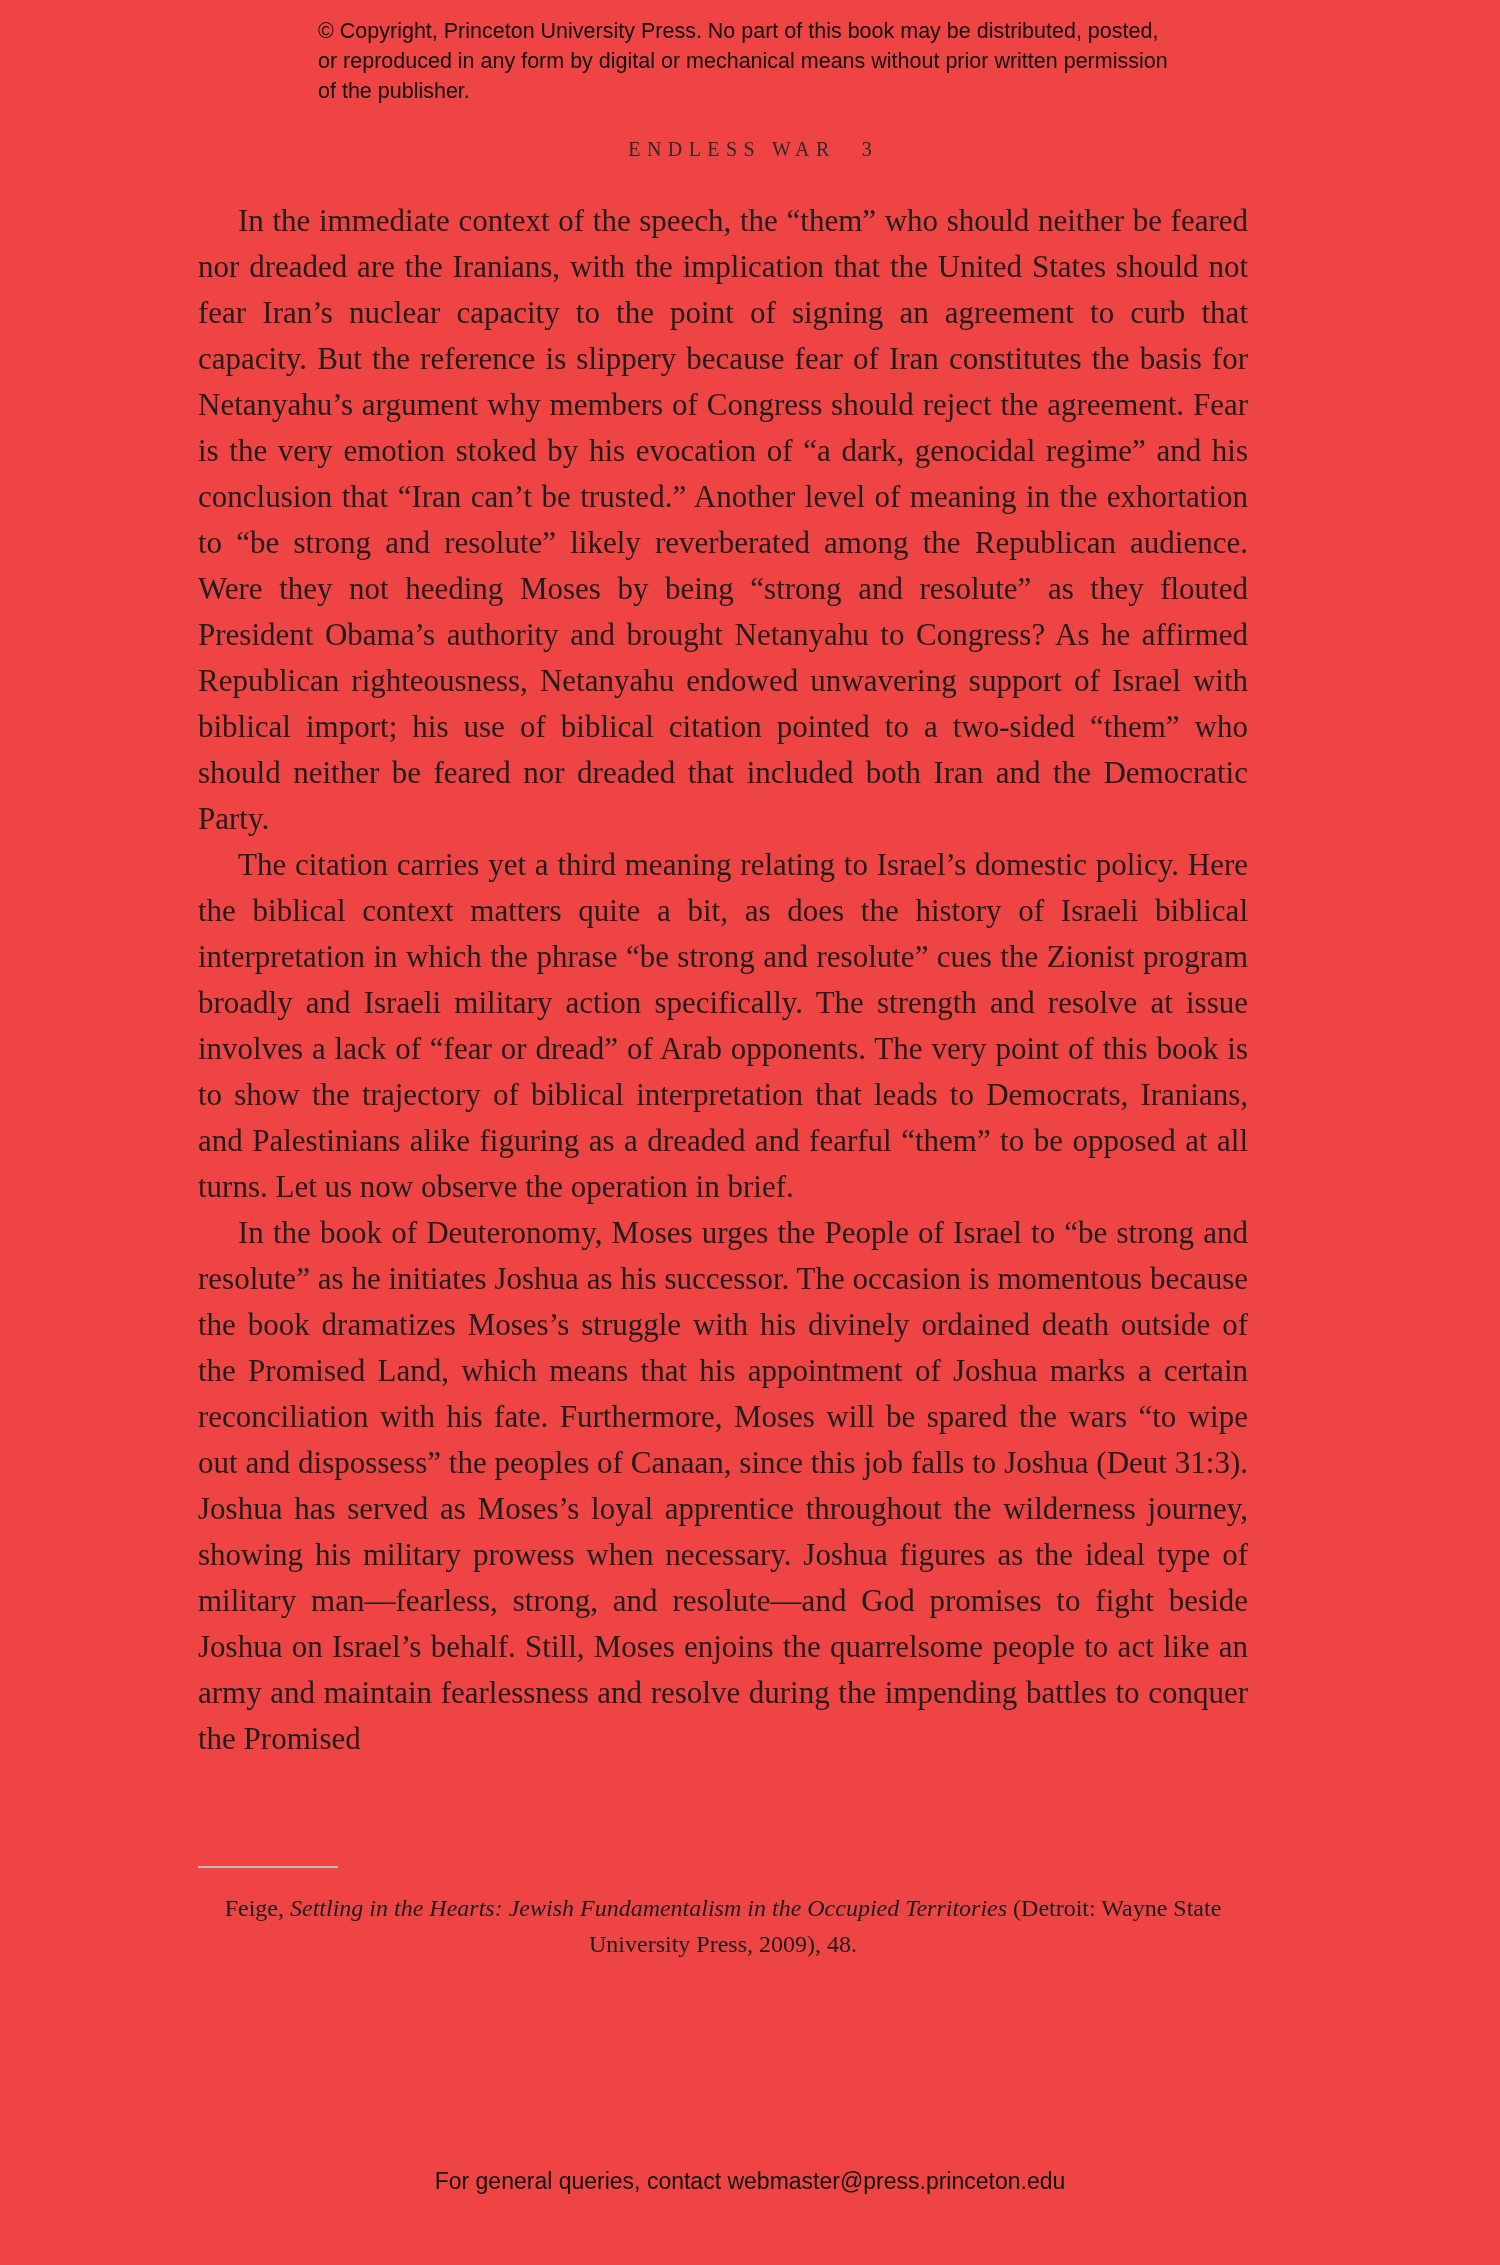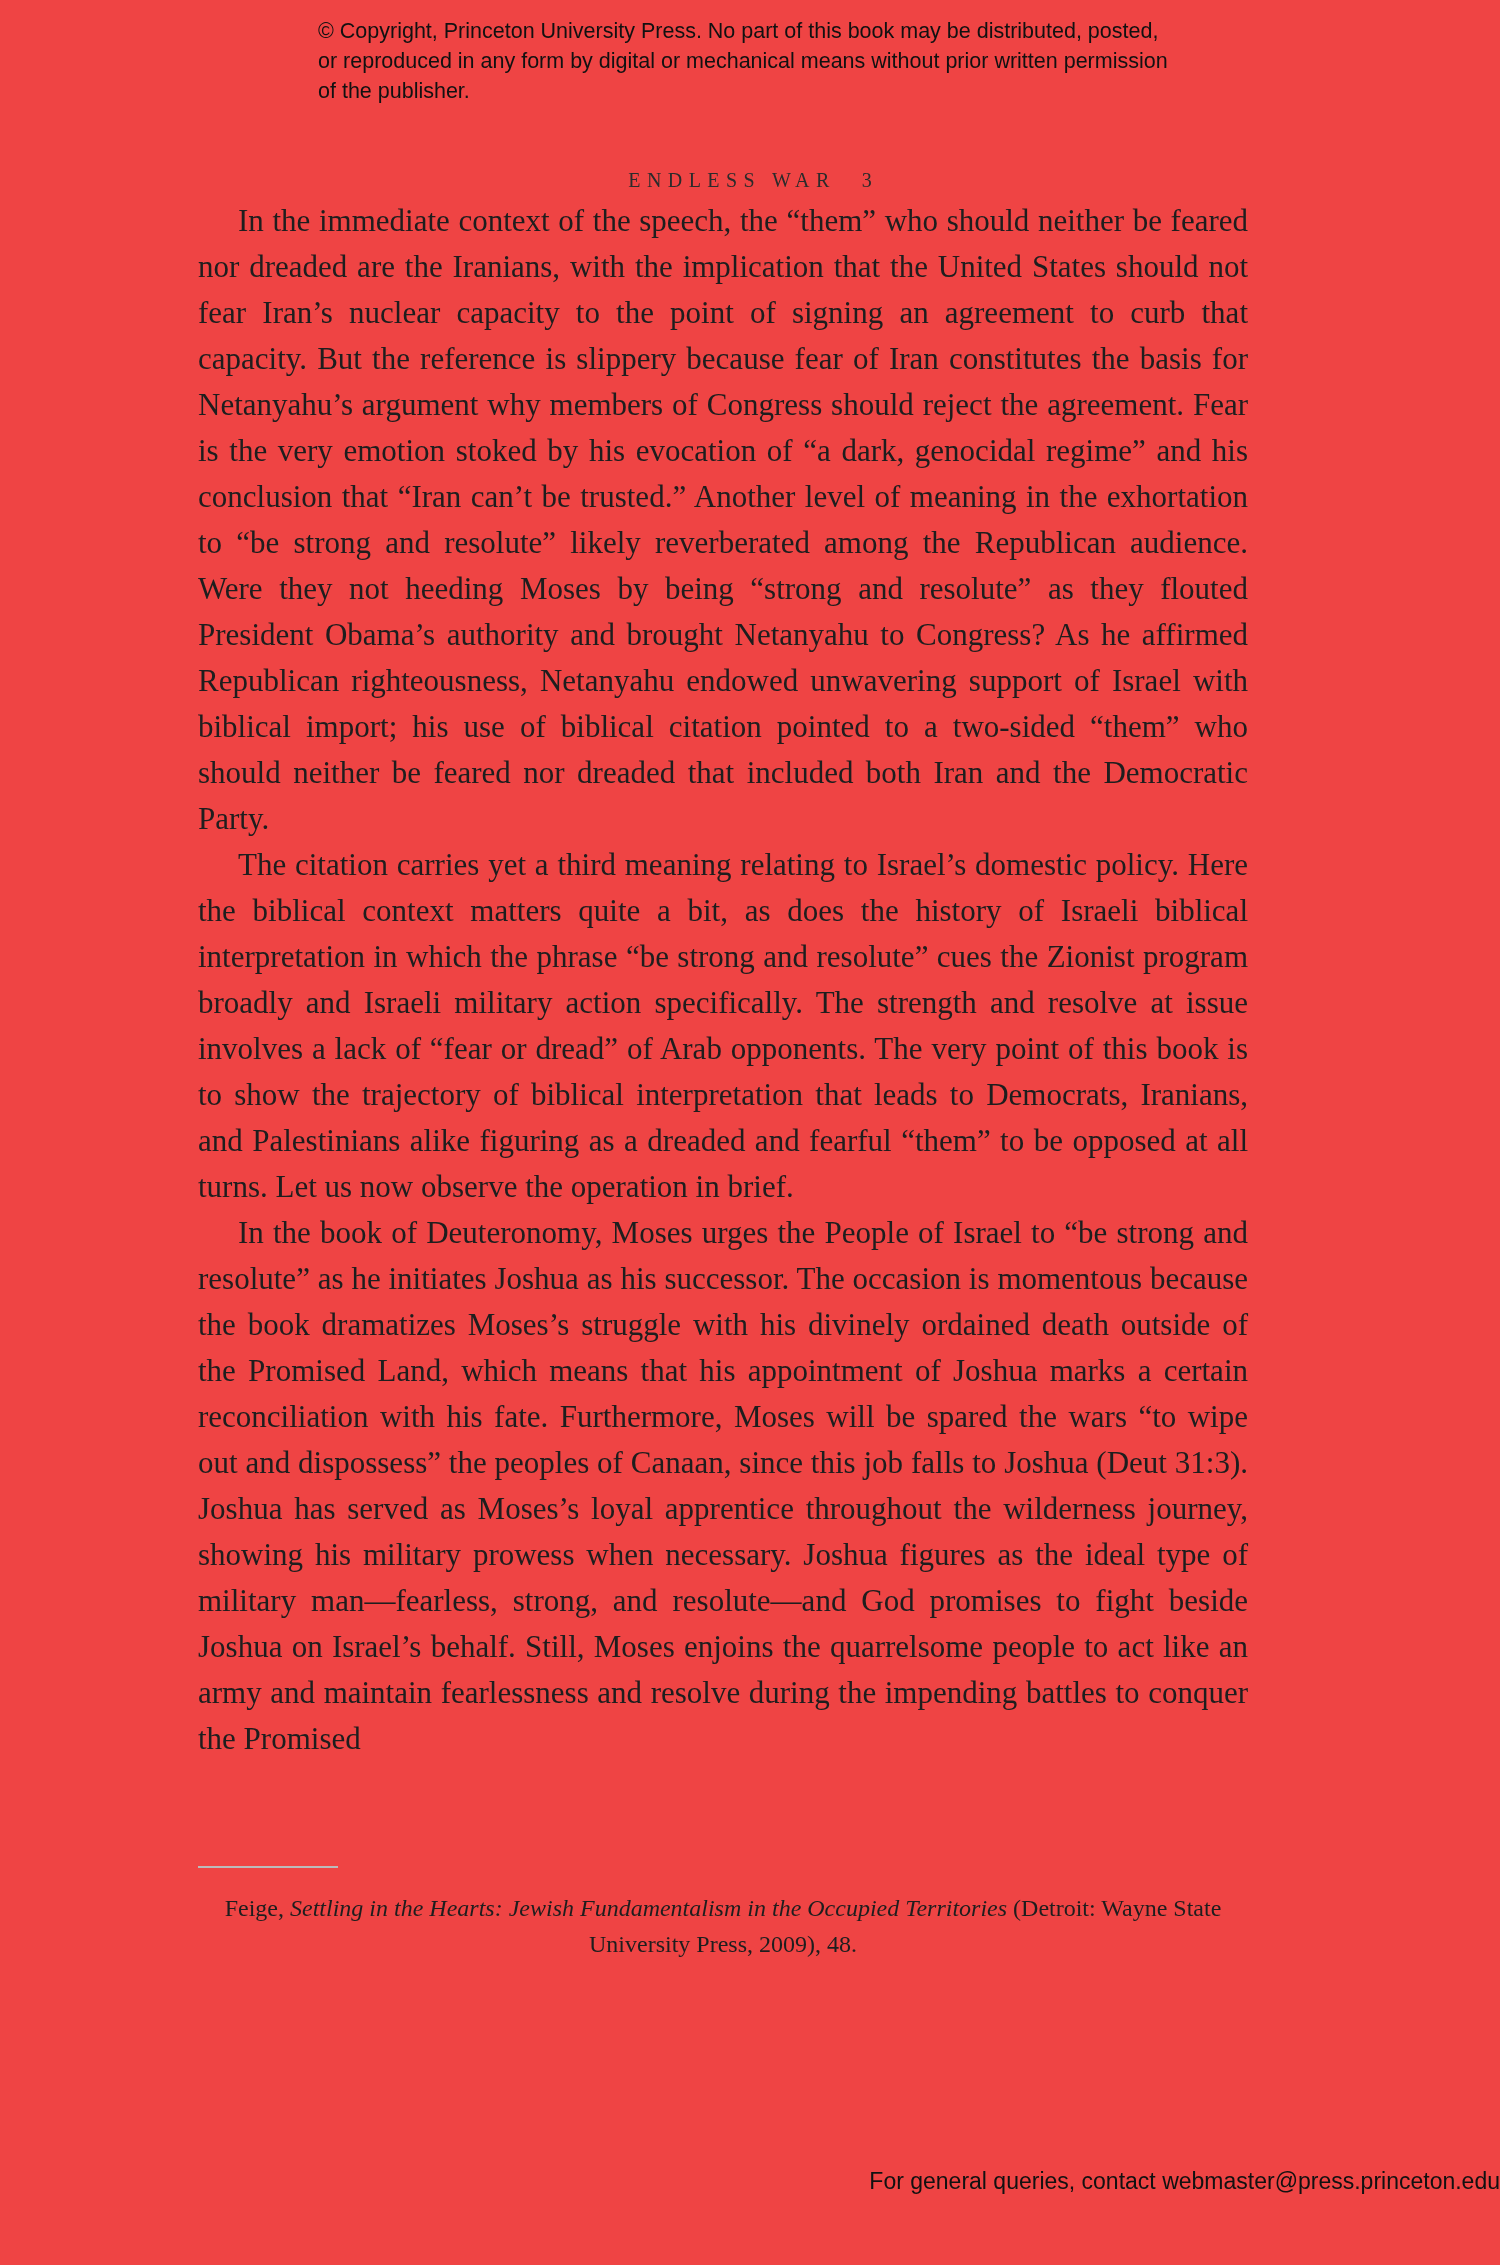--- a/index.html
+++ b/index.html
@@ -32,21 +32,20 @@
   
   .running-head {
     position: absolute;
     top: 138px;
     left: 0;
     width: 100%;
     text-align: center;
     font-family: "Liberation Serif", serif;
     font-size: 20px;
     color: #2b2b2b;
-    margin-top: 31px;
   }
   .running-head .head-title {
     letter-spacing: 0.32em;
   }
   .running-head .head-pagenum {
     margin-left: 26px;
     letter-spacing: 0;
   }
 
   
@@ -89,21 +88,21 @@
   .footnote-text .italic {
     font-style: italic;
   }
 
   
   .footer {
     position: absolute;
     top: 2168px;
     left: 0;
     width: 100%;
-    text-align: right;
+    text-align: center;
     font-family: "Liberation Sans", sans-serif;
     font-size: 23px;
     color: #111111;
   }
   .footer a {
     color: #111111;
     text-decoration: none;
   }
 </style>
 </head>

